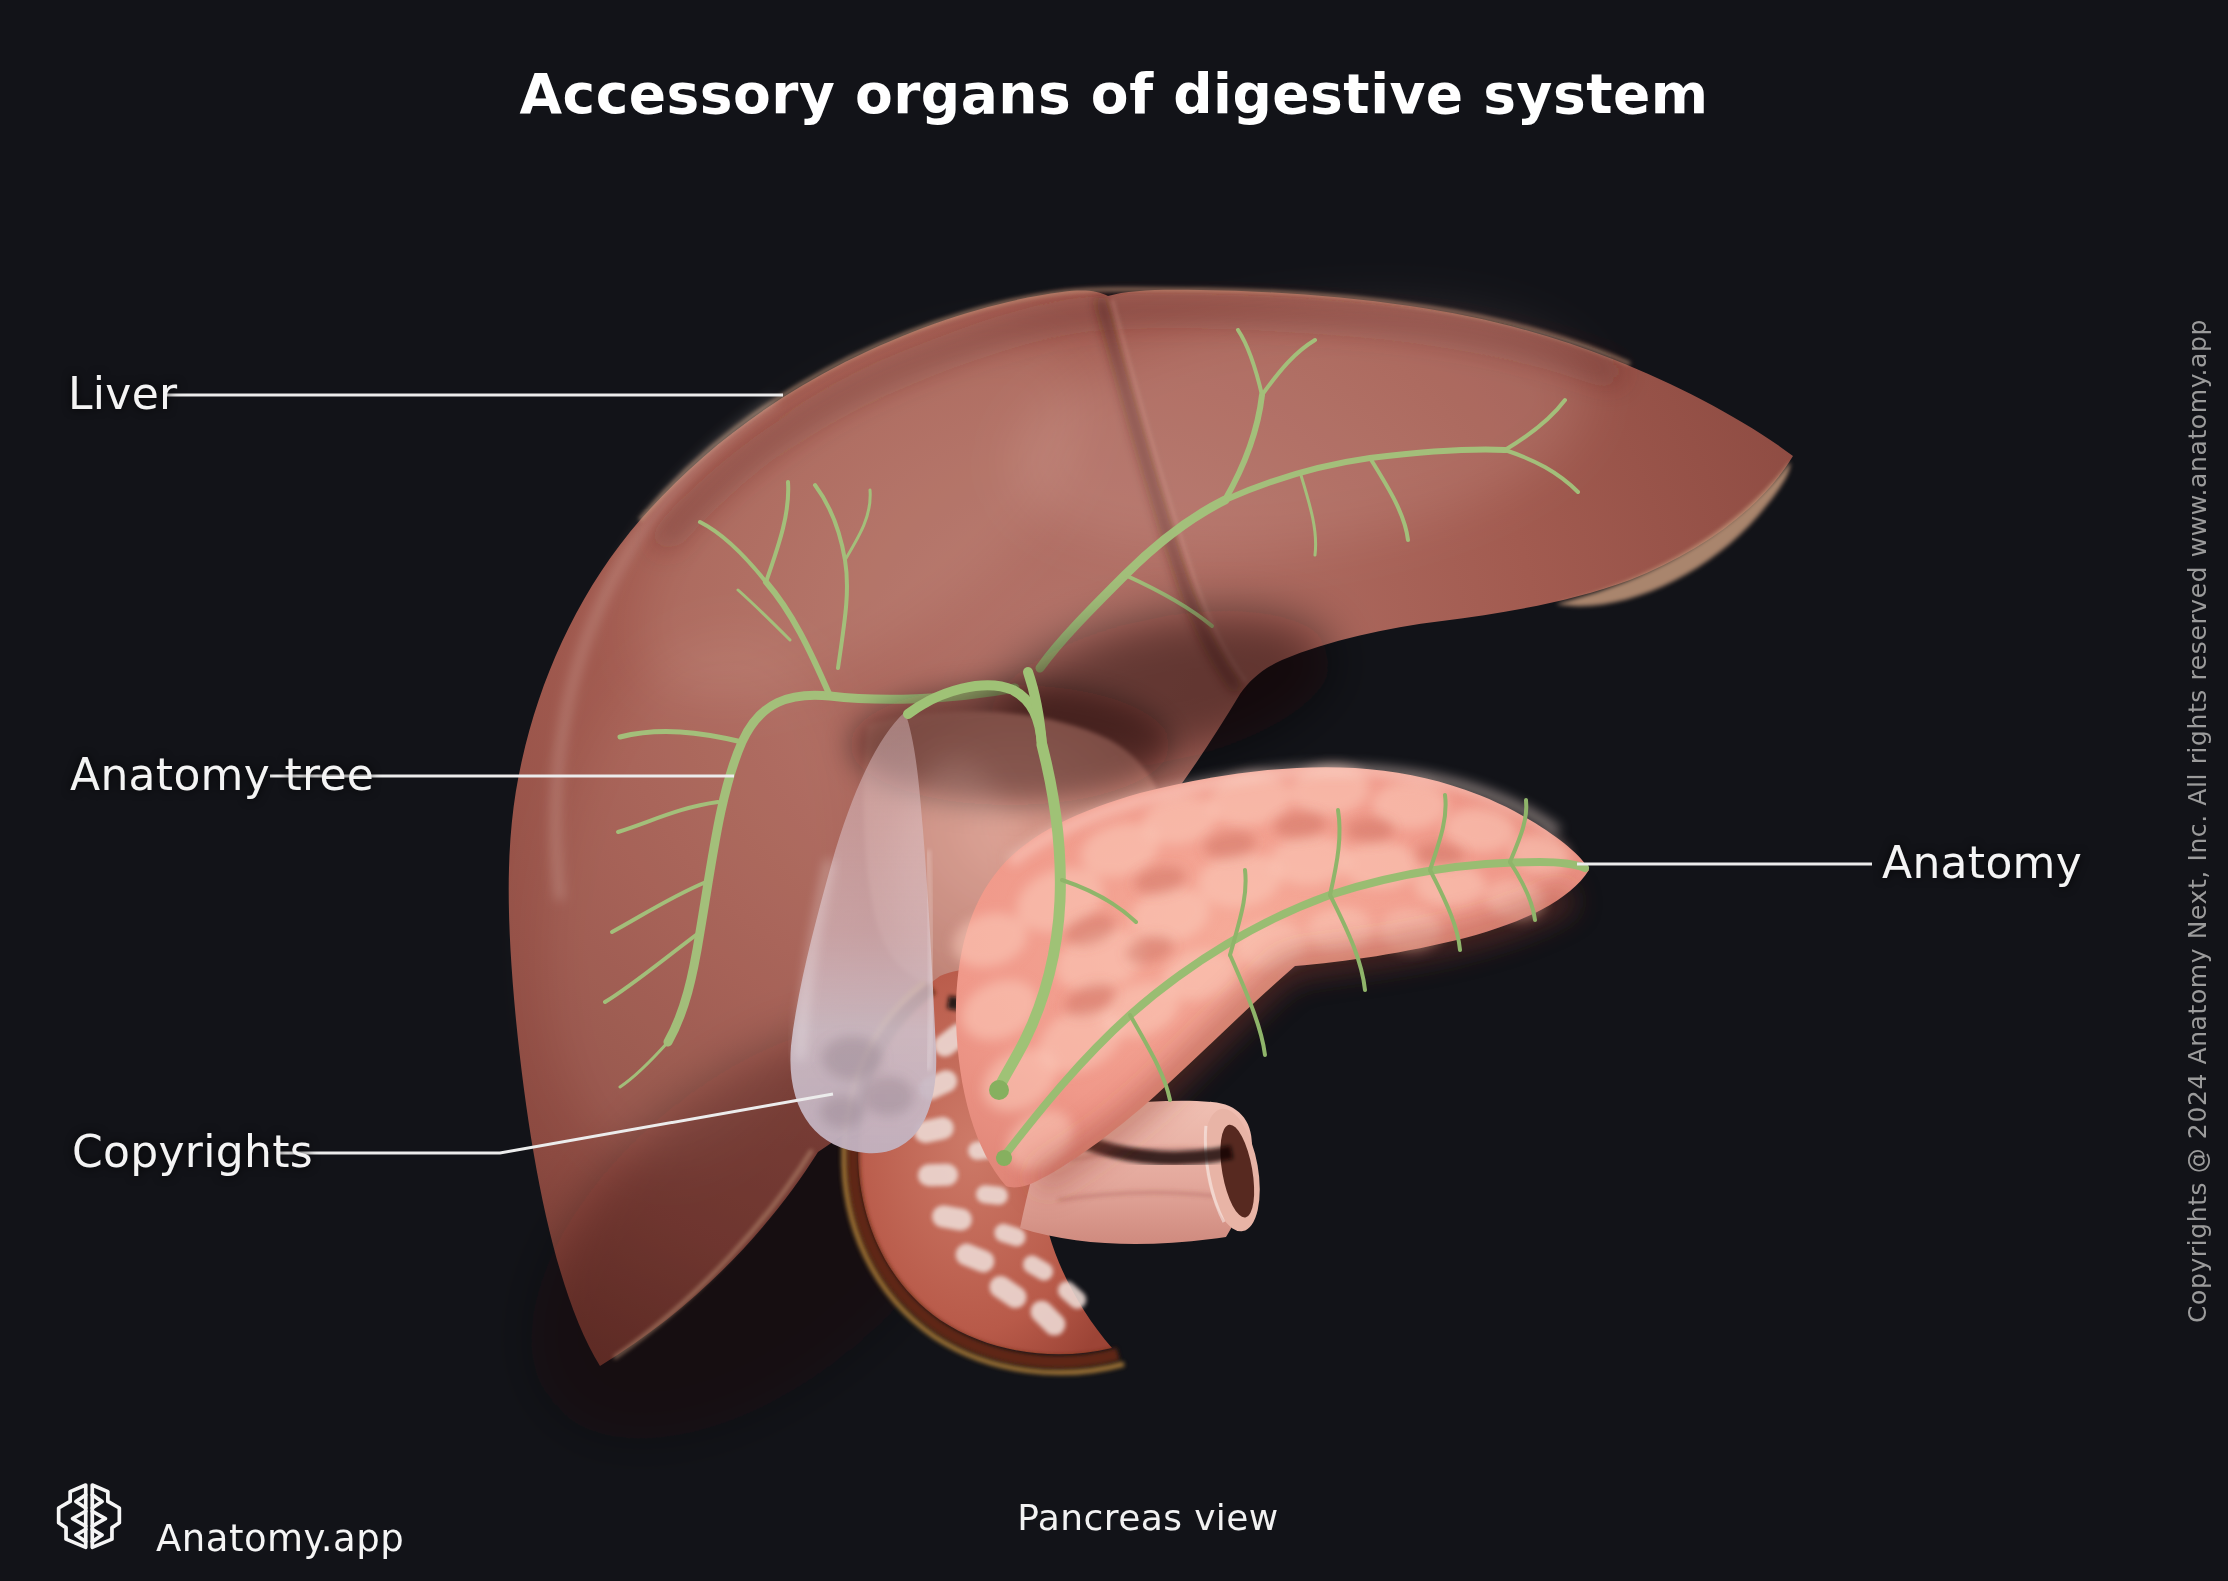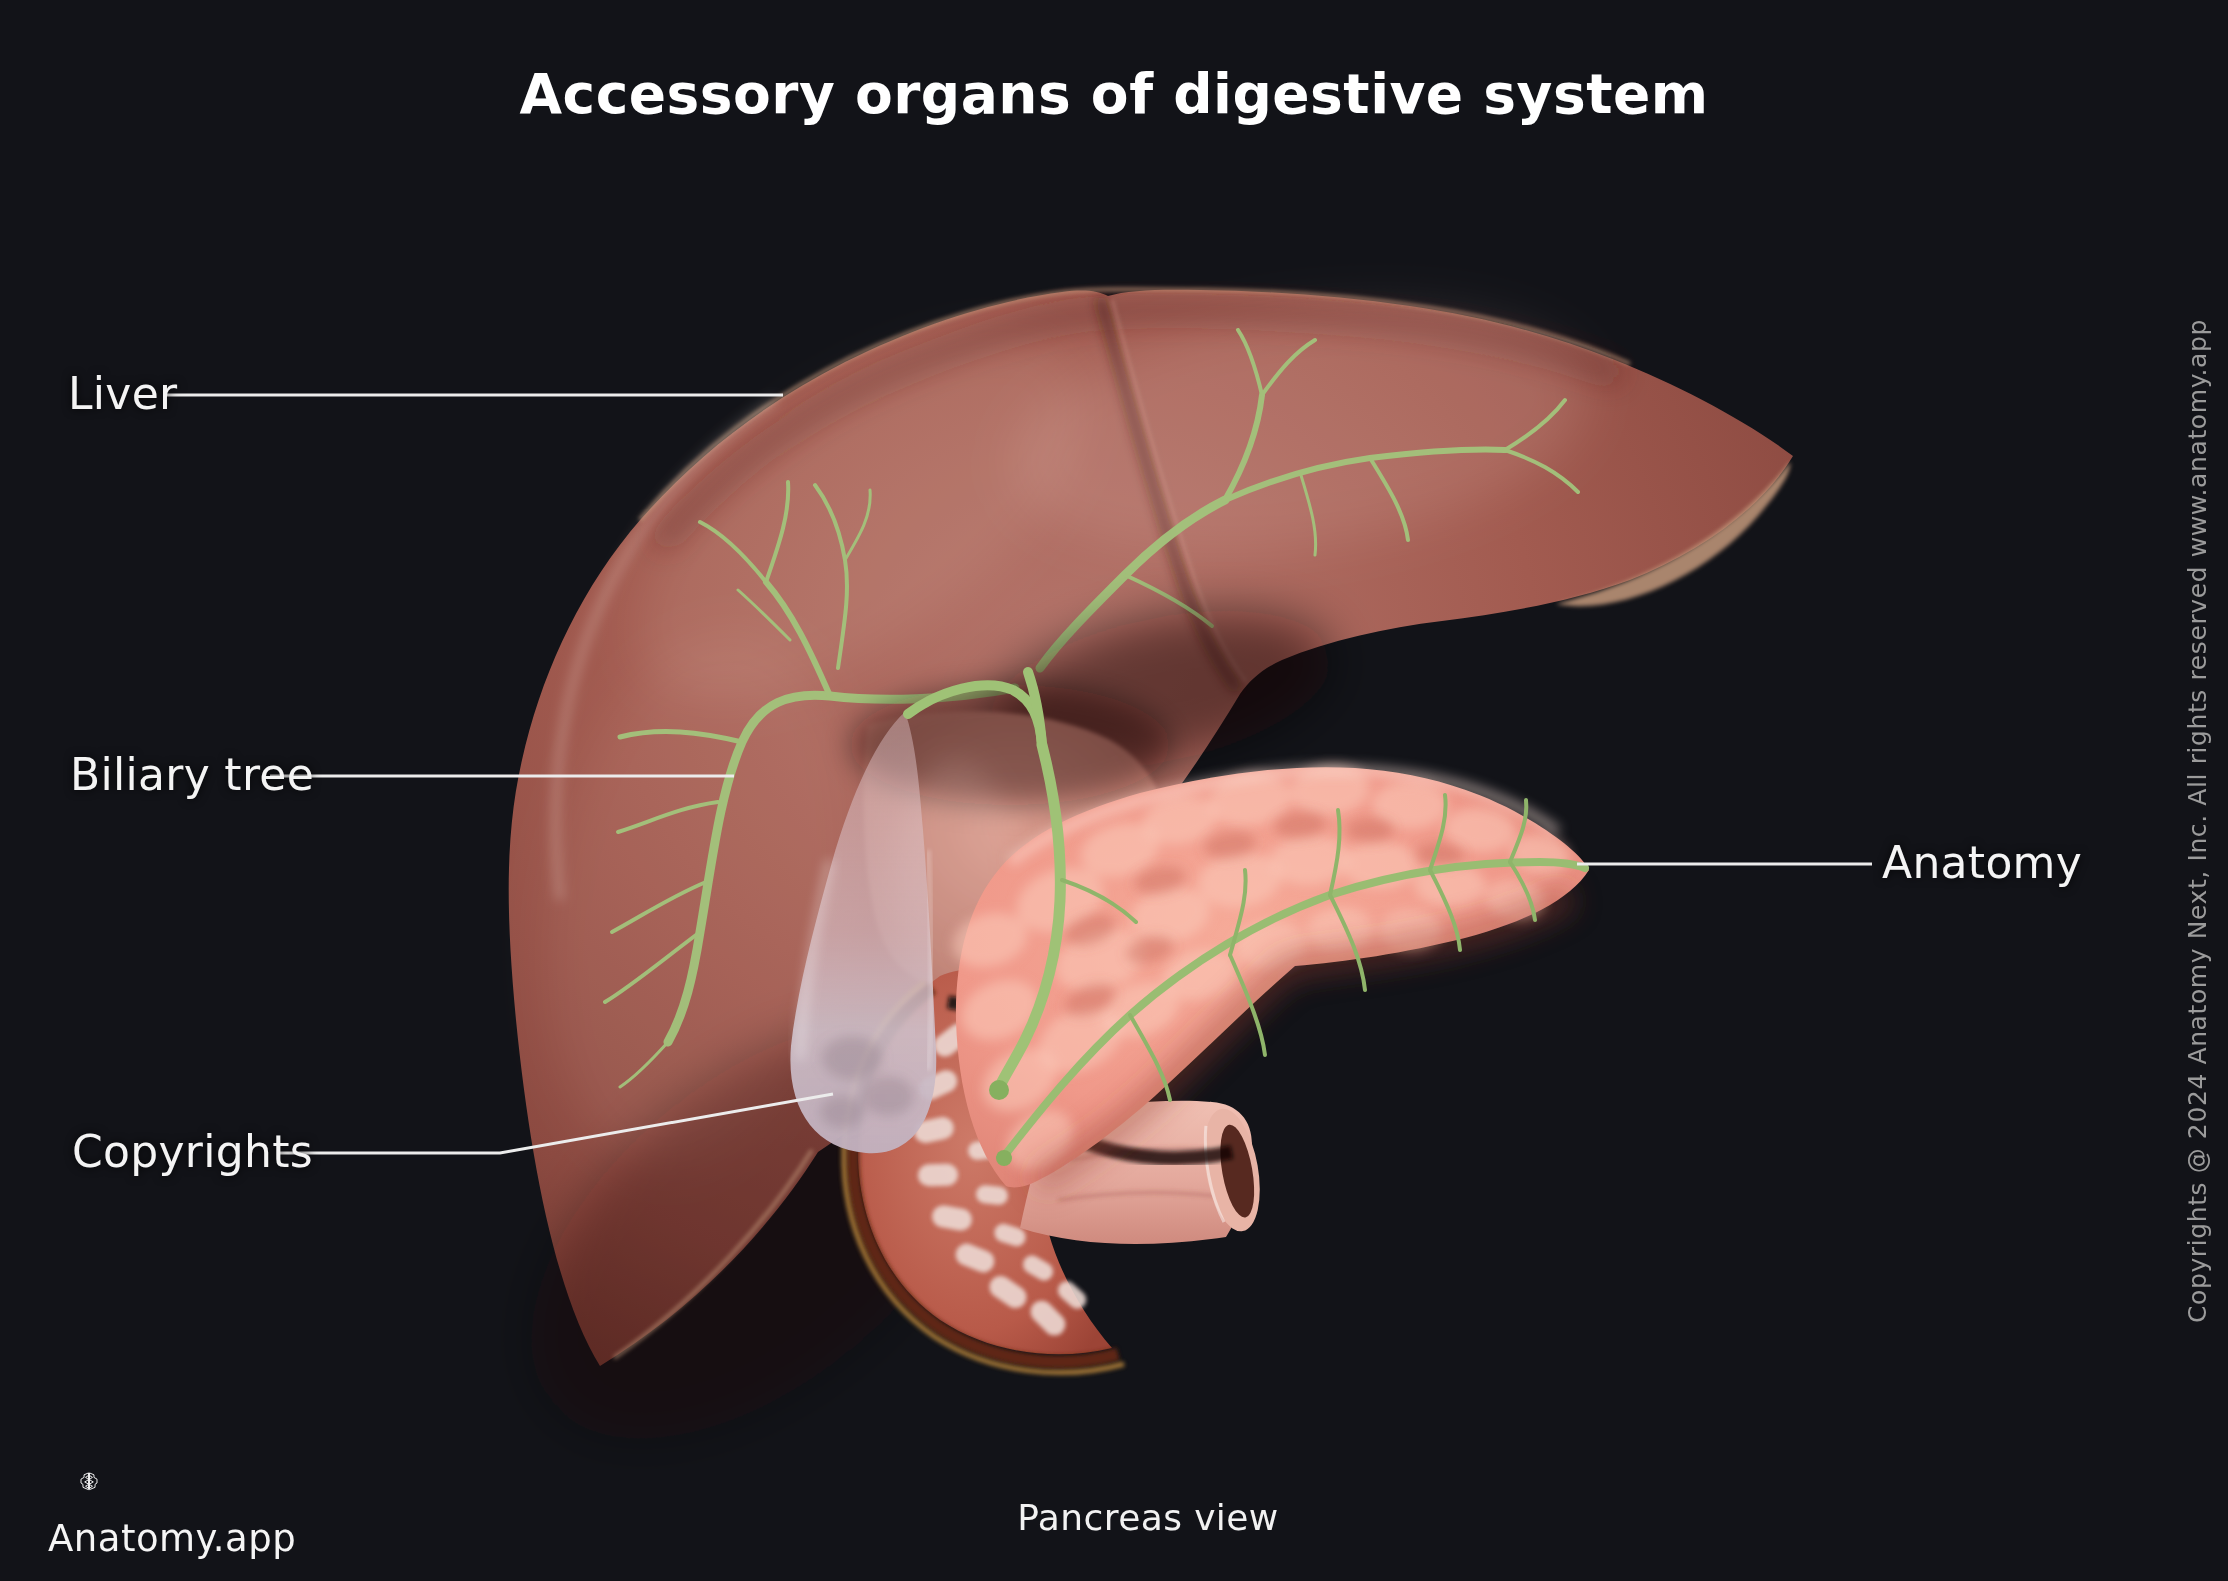--- a/index.html
+++ b/index.html
@@ -25,21 +25,21 @@
   .label-liver{left:68px;top:395px;}
   .label-biliary{left:70px;top:776px;}
   .label-gallbladder{left:72px;top:1153px;}
   .label-pancreas{left:1882px;top:864px;}
   .view-caption{
     position:absolute;left:1148px;top:1517px;transform:translate(-50%,-50%);
     color:#f2f2f2;font-size:36px;font-weight:500;letter-spacing:.4px;white-space:nowrap;
   }
   .brand{
     position:absolute;left:48px;top:1472px;height:88px;
-    display:flex;align-items:flex-start;gap:26px;flex-direction:column;
+    display:flex;align-items:flex-end;gap:26px;
   }
   .brand-logo{width:82px;height:86px;}
   .brand-name{color:#f5f5f5;font-size:37px;font-weight:500;letter-spacing:.5px;white-space:nowrap;}
   .copyright{
     position:absolute;right:14px;top:395px;height:852px;width:34px;
     display:flex;align-items:center;justify-content:center;
     writing-mode:vertical-rl;transform:rotate(180deg);
     color:#9b9b9b;font-size:25px;letter-spacing:.6px;white-space:nowrap;
   }
 </style>
@@ -323,21 +323,21 @@
       <path d="M 165 395 L 783 395"></path>
       <path d="M 270 776 L 734 776"></path>
       <path d="M 280 1153 L 500 1153 L 833 1094"></path>
       <path d="M 1577 864 L 1872 864"></path>
     </g>
   </svg>
 
   <div class="page-title">Accessory organs of digestive system</div>
 
   <div class="organ-label label-liver">Liver</div>
-  <div class="organ-label label-biliary">Biliary tree</div>
+  <div class="organ-label label-biliary">Anatomy tree</div>
   <div class="organ-label label-gallbladder">Copyrights</div>
   <div class="organ-label label-pancreas">Anatomy</div>
 
   <div class="view-caption">Pancreas view</div>
 
   <div class="brand">
     <svg class="brand-logo" viewBox="0 0 100 88" fill="none" stroke="#f5f5f5" stroke-width="4.5" stroke-linejoin="round" stroke-linecap="round">
       <path d="M46 5 L27 13 L27 25 L13 33 L13 51 L22 57 L22 71 L46 81 Z"></path>
       <path d="M54 5 L73 13 L73 25 L87 33 L87 51 L78 57 L78 71 L54 81 Z"></path>
       <path d="M46 17 L34 25 L46 33"></path>

